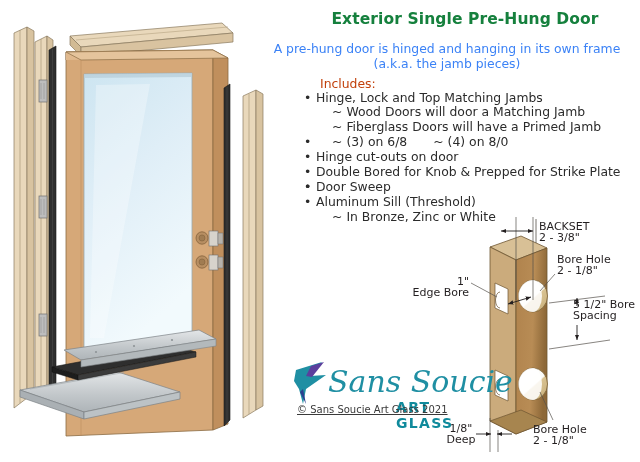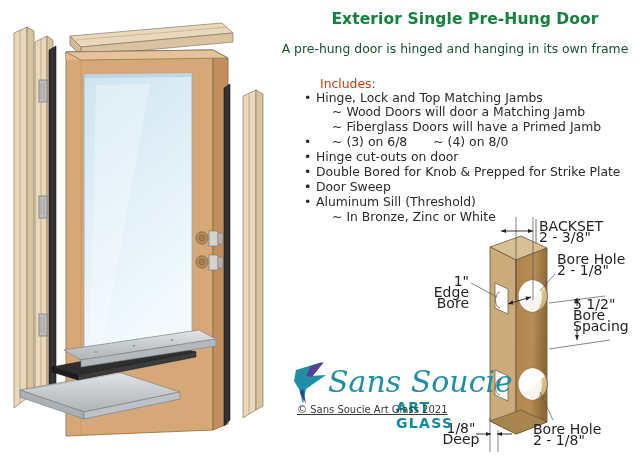--- a/index.html
+++ b/index.html
@@ -4,34 +4,34 @@
 <style>
   html,body{margin:0;padding:0;background:#ffffff;}
   body{width:640px;height:462px;position:relative;overflow:hidden;
        font-family:"DejaVu Sans","Liberation Sans",sans-serif;color:#231f20;}
   .abs{position:absolute;}
   #canvas{position:absolute;inset:0;width:640px;height:462px;}
 
   
   #title{left:300px;top:10px;width:330px;text-align:center;
          font-size:15.5px;letter-spacing:.1px;color:#15803d;font-weight:bold;}
-  #subtitle{left:280px;top:41px;width:350px;text-align:center;
-            font-size:12.4px;line-height:15px;color:#14532d;}
+  #subtitle{left:272px;top:41px;width:350px;text-align:center;
+            font-size:12.4px;line-height:15px;color:#3b82f6;}
   #includes{left:292px;top:76px;font-size:12.4px;color:#c2410c;margin-left:28px;}
 
   #bullets{left:300px;top:90px;width:340px;font-size:12.4px;color:#2b2b2b;}
   #bullets .li{position:relative;padding-left:16px;line-height:14.6px;margin-top:.5px;}
   #bullets .li .dot{position:absolute;left:4px;top:0px;font-size:12.4px;line-height:14.6px;}
   #bullets .sub{padding-left:32px;line-height:14.6px;}
   #bullets .sub .tl{margin-right:4px;}
   #bullets .inl{display:inline-block;}
   #bullets .gap{display:inline-block;width:26px;}
 
   
-  .dimlab{font-size:14px;line-height:11px;color:#231f20;}
+  .dimlab{font-size:11px;line-height:11px;color:#231f20;}
   #lab-backset{left:539px;top:221px;}
   #lab-borehole-top{left:557px;top:254px;}
   #lab-edgebore{left:407px;top:276px;width:62px;text-align:right;}
   #lab-borespacing{left:573px;top:299px;}
   #lab-borehole-bot{left:533px;top:424px;}
   #lab-deep{left:441px;top:423px;width:40px;text-align:center;}
 
   
   #logo{left:292px;top:360px;width:160px;height:58px;}
   #logo-art-glass{position:absolute;left:104px;top:39px;font-size:14px;
@@ -239,20 +239,21 @@
   </g>
   <g>
     <text x="328" y="392" font-family="'DejaVu Serif','Liberation Serif',serif" font-size="30" font-style="italic" fill="#1f8fa3">Sans Soucie</text>
   </g>
 </svg>
 
 <div class="abs" id="title">Exterior Single Pre-Hung Door</div>
 
 <div class="abs" id="subtitle">
   <div>A pre-hung door is hinged and hanging in its own frame</div>
+  <div>(a.k.a. the jamb pieces)</div>
 </div>
 
 <div class="abs" id="includes">Includes:</div>
 
 <div class="abs" id="bullets">
   <div class="li">
     <span class="dot">•</span>
     <span>Hinge, Lock and Top Matching Jambs</span>
   </div>
   <div class="sub">

